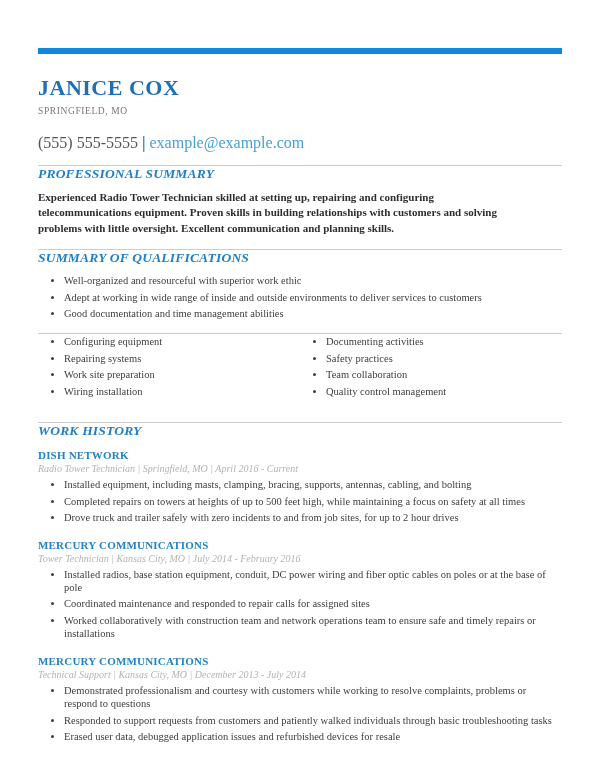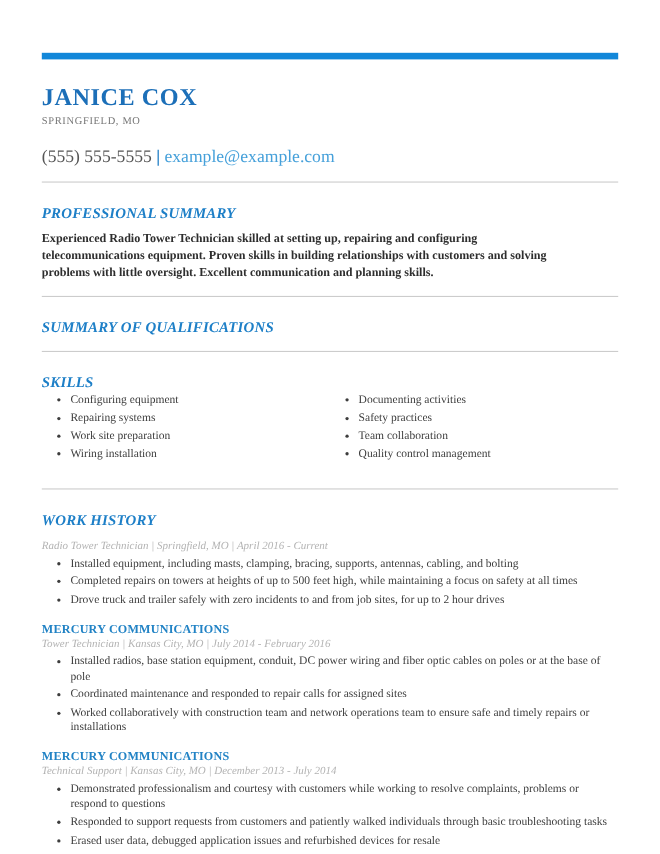--- a/index.html
+++ b/index.html
@@ -46,21 +46,21 @@
     margin: 0 4px;
   }
   .contact .email {
     color: #45a0da;
     text-decoration: none;
     cursor: pointer;
   }
   .section {
     border-top: 1.5px solid #cccccc;
     margin-top: 13px;
-    padding-top: 20px;
+    padding-top: 0;
   }
   .section-title {
     font-size: 13.5px;
     font-style: italic;
     font-weight: bold;
     color: #1d7fc7;
     letter-spacing: 0.2px;
   }
   .summary-text {
     margin-top: 8px;
@@ -120,44 +120,49 @@
     <span>(555) 555-5555</span><span class="sep">|</span><a class="email">example@example.com</a>
   </div>
 
   <div class="section">
     <div class="section-title">PROFESSIONAL SUMMARY</div>
     <p class="summary-text">Experienced Radio Tower Technician skilled at setting up, repairing and configuring telecommunications equipment. Proven skills in building relationships with customers and solving problems with little oversight. Excellent communication and planning skills.</p>
   </div>
 
   <div class="section">
     <div class="section-title">SUMMARY OF QUALIFICATIONS</div>
+    <ul class="bullets">
+      <li>Well-organized and resourceful with superior work ethic</li>
+      <li>Adept at working in wide range of inside and outside environments to deliver services to customers</li>
+      <li>Good documentation and time management abilities</li>
+    </ul>
   </div>
 
   <div class="section">
-    <div class="section-title">SKILLS</div>
     <div class="skills-cols">
       <ul class="bullets">
         <li>Configuring equipment</li>
         <li>Repairing systems</li>
         <li>Work site preparation</li>
         <li>Wiring installation</li>
       </ul>
       <ul class="bullets">
         <li>Documenting activities</li>
         <li>Safety practices</li>
         <li>Team collaboration</li>
         <li>Quality control management</li>
       </ul>
     </div>
   </div>
 
   <div class="section">
     <div class="section-title">WORK HISTORY</div>
 
     <div class="job">
+      <div class="job-company">DISH NETWORK</div>
       <div class="job-meta">Radio Tower Technician | Springfield, MO | April 2016 - Current</div>
       <ul class="bullets">
         <li>Installed equipment, including masts, clamping, bracing, supports, antennas, cabling, and bolting</li>
         <li>Completed repairs on towers at heights of up to 500 feet high, while maintaining a focus on safety at all times</li>
         <li>Drove truck and trailer safely with zero incidents to and from job sites, for up to 2 hour drives</li>
       </ul>
     </div>
 
     <div class="job">
       <div class="job-company">MERCURY COMMUNICATIONS</div>

